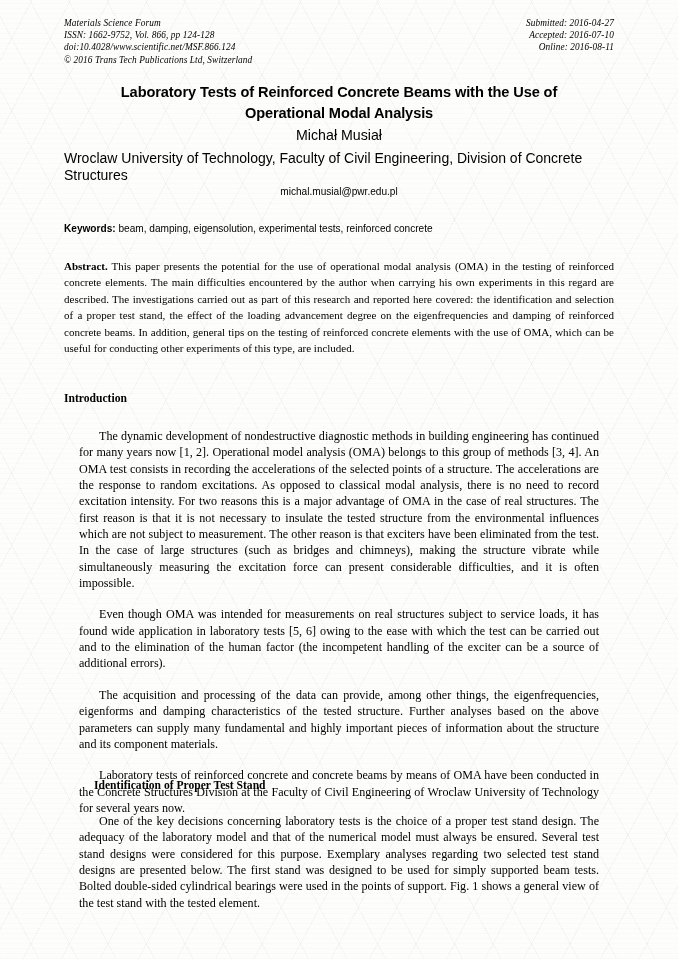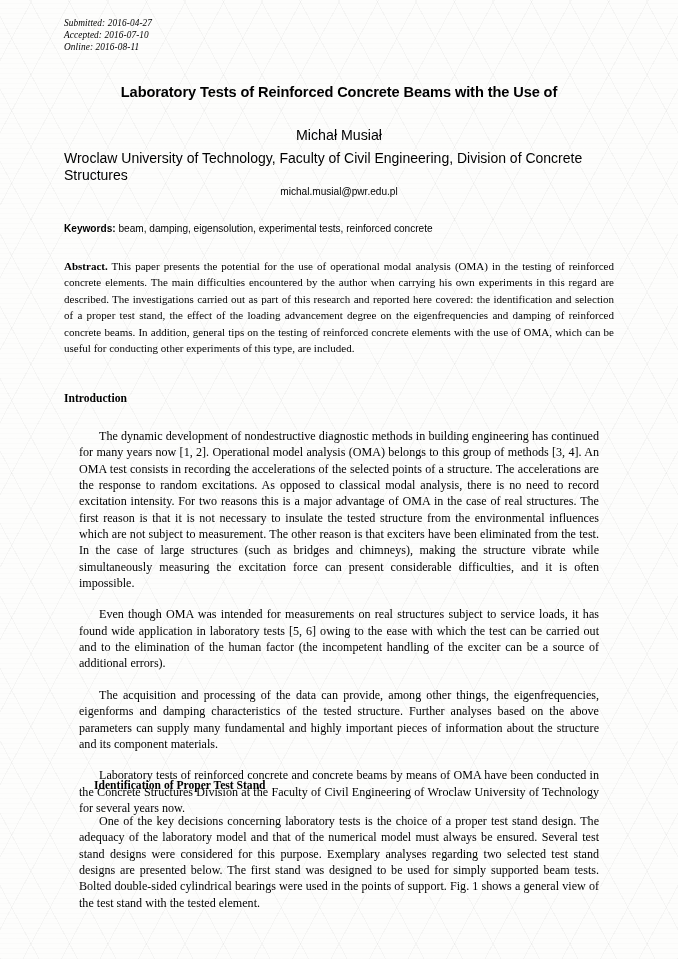--- a/index.html
+++ b/index.html
@@ -48,21 +48,21 @@
     top: 17px;
     display: flex;
     justify-content: space-between;
     align-items: flex-start;
     font-style: italic;
     font-size: 9.3px;
     line-height: 12.2px;
     letter-spacing: 0.1px;
   }
   .masthead-left { text-align: left; }
-  .masthead-right { text-align: left; }
+  .masthead-right { text-align: right; }
   .masthead div { white-space: nowrap; }
 
   
   .title {
     top: 82px;
     font-family: "Liberation Sans", "DejaVu Sans", sans-serif;
     font-weight: bold;
     font-size: 14.6px;
     line-height: 21px;
     text-align: center;
@@ -131,29 +131,36 @@
   .para-ident { top: 798px; }
 </style>
 </head>
 <body>
 
 <div id="watermark"></div>
 
 <div id="page">
 
   <div class="col masthead">
+    <div class="masthead-left">
+      <div>Materials Science Forum</div>
+      <div>ISSN: 1662-9752, Vol. 866, pp 124-128</div>
+      <div>doi:10.4028/www.scientific.net/MSF.866.124</div>
+      <div>© 2016 Trans Tech Publications Ltd, Switzerland</div>
+    </div>
     <div class="masthead-right">
       <div>Submitted: 2016-04-27</div>
       <div>Accepted: 2016-07-10</div>
       <div>Online: 2016-08-11</div>
     </div>
   </div>
 
   <div class="col title">
     <div>Laboratory Tests of Reinforced Concrete Beams with the Use of</div>
+    <div>Operational Modal Analysis</div>
   </div>
 
   <div class="col author">Michał Musiał</div>
 
   <div class="col affiliation">
     <div>Wroclaw University of Technology, Faculty of Civil Engineering, Division of Concrete Structures</div>
   </div>
 
   <div class="col email">michal.musial@pwr.edu.pl</div>
 

